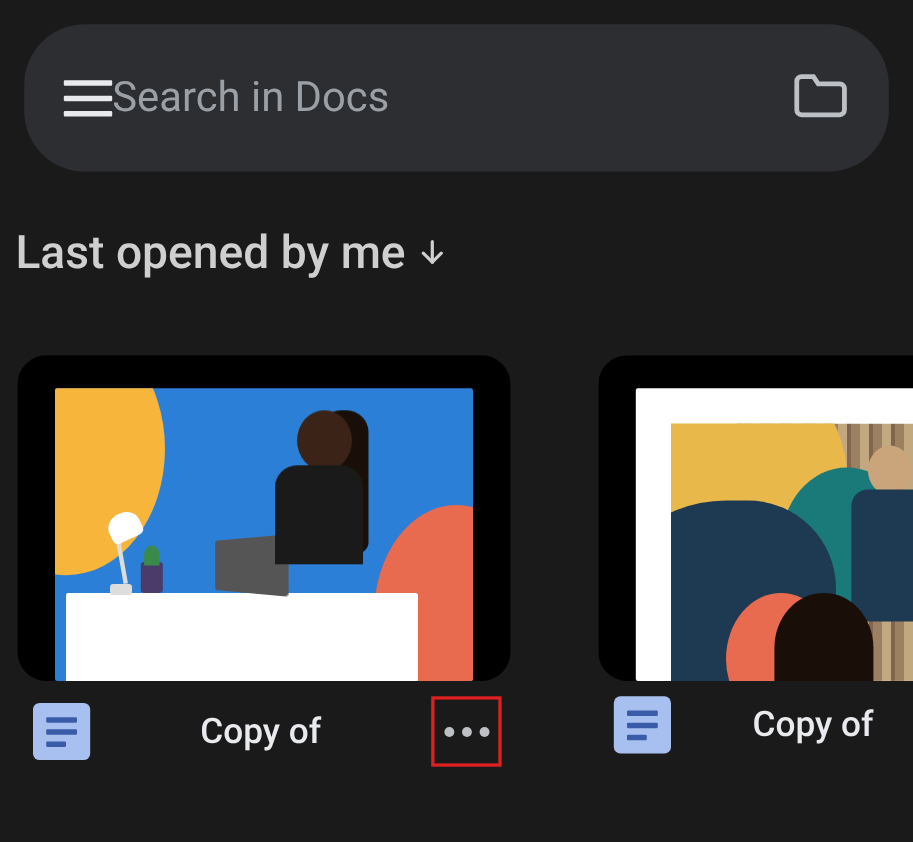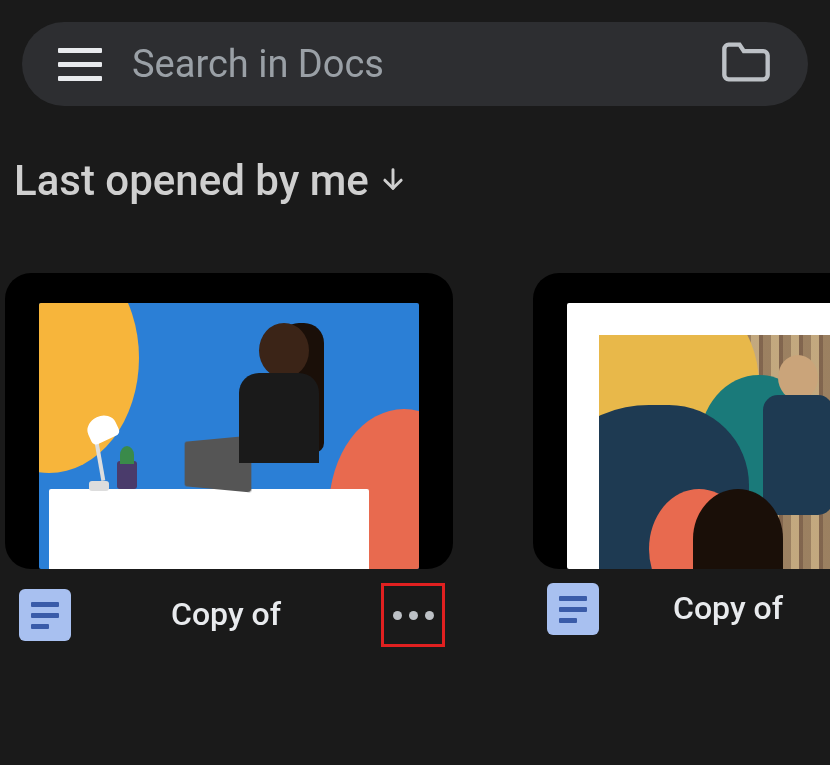--- a/index.html
+++ b/index.html
@@ -6,27 +6,26 @@
     body {
       width: 830px;
       height: 765px;
       background: #1a1a1a;
       font-family: 'Google Sans', Roboto, Arial, sans-serif;
       color: #e8eaed;
       overflow: hidden;
     }
     .search-bar {
       margin: 22px 22px 0 22px;
-      height: 84px;
+      height: 134px;
       background: #2d2e31;
       border-radius: 55px;
       display: flex;
       align-items: center;
       padding: 0 36px;
-      gap: 30px;
     }
     .hamburger {
       display: flex;
       flex-direction: column;
       justify-content: center;
       gap: 9px;
       width: 44px;
       height: 44px;
       cursor: pointer;
     }
@@ -60,21 +59,21 @@
       font-weight: 500;
     }
     .sort-arrow svg {
       width: 28px;
       height: 28px;
     }
     .grid {
       margin-top: 68px;
       display: flex;
       gap: 80px;
-      padding-left: 5px;
+      padding-left: 16px;
     }
     .card {
       width: 448px;
       flex-shrink: 0;
     }
     .thumb-wrap {
       width: 100%;
       height: 296px;
       background: #000;
       border-radius: 26px;

